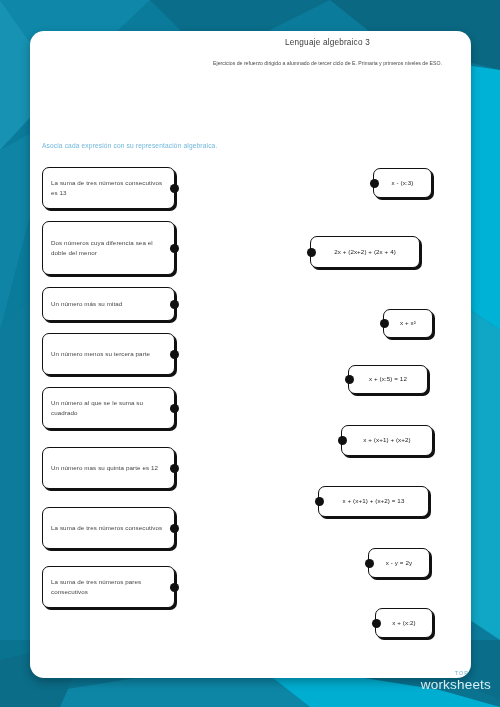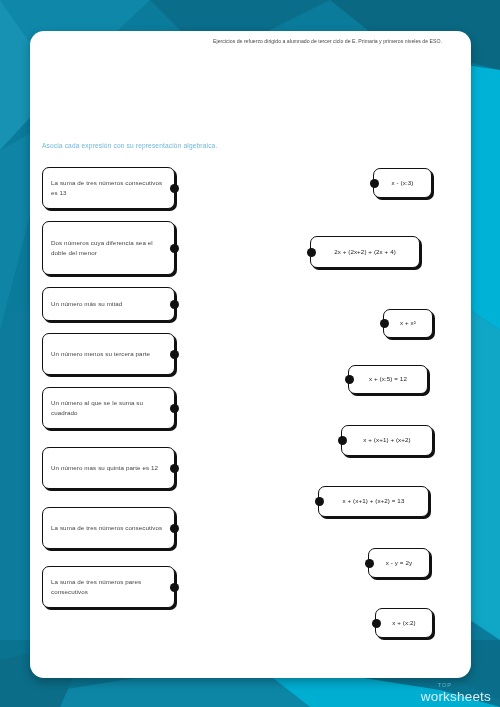--- a/index.html
+++ b/index.html
@@ -66,21 +66,21 @@
 
   .dot{
     position:absolute;width:9px;height:9px;border-radius:50%;
     background:#111;top:50%;margin-top:-4.5px;
   }
   .pill.left  .dot{right:-4.5px;}
   .pill.right .dot{left:-4.5px;}
 
   
   .watermark{
-    position:absolute;right:9px;bottom:4px;z-index:3;text-align:center;
+    position:absolute;right:9px;bottom:16px;z-index:3;text-align:right;
     line-height:1;
   }
   .watermark .wm-top{
     display:block;font-size:5.5px;color:#6ab4c8;letter-spacing:1px;
     margin-bottom:1px;margin-right:22px;
   }
   .watermark .wm-main{
     display:block;font-size:13.5px;color:#d9eef3;letter-spacing:.2px;
   }
 </style>
@@ -105,20 +105,21 @@
     <polygon points="370,640 500,640 500,700" fill="#0a6e8a"></polygon>
   </svg>
 </div>
 
 <div class="sheet">
 
   <div class="header">
 
 
     <div class="title-block">
+      <p class="doc-title">Lenguaje algebraico 3</p>
       <p class="doc-sub">Ejercicios de refuerzo dirigido a alumnado de tercer ciclo de E. Primaria y primeros niveles de ESO.</p>
     </div>
   </div>
 
   <div class="instruction">Asocia cada expresión con su representación algebraica.</div>
 
   <div class="match-area">
 
     <div class="pill left" style="left:12px;top:8px;width:133px;height:42px;">
       <span class="txt">La suma de tres números consecutivos es 13</span>

